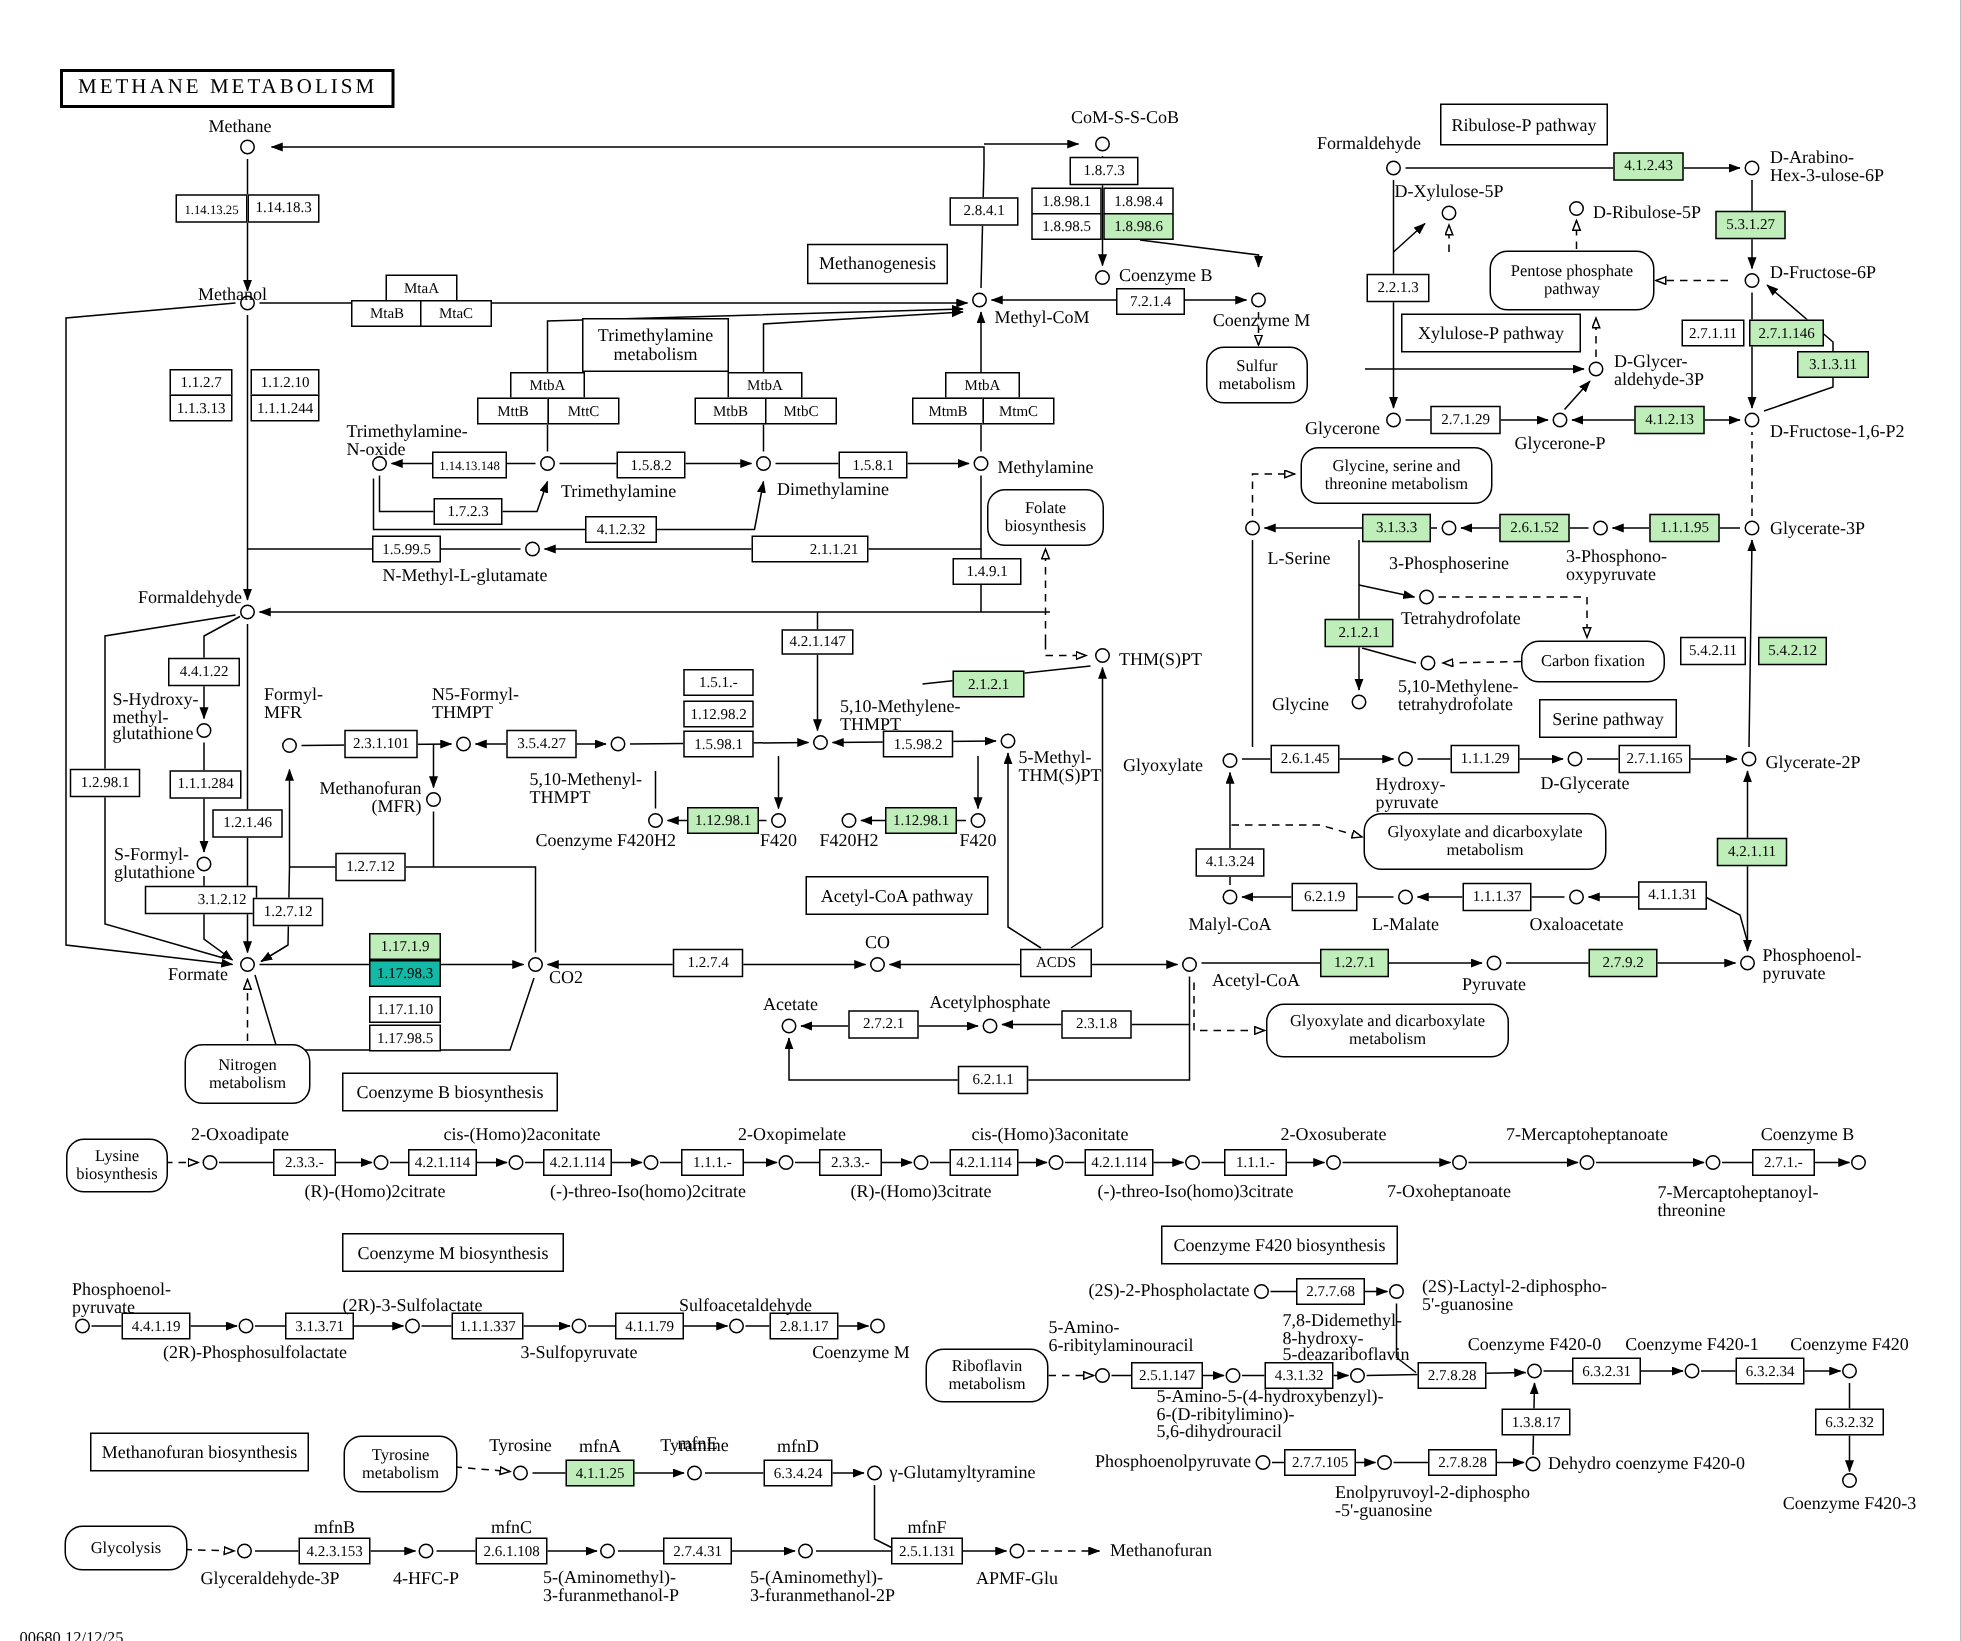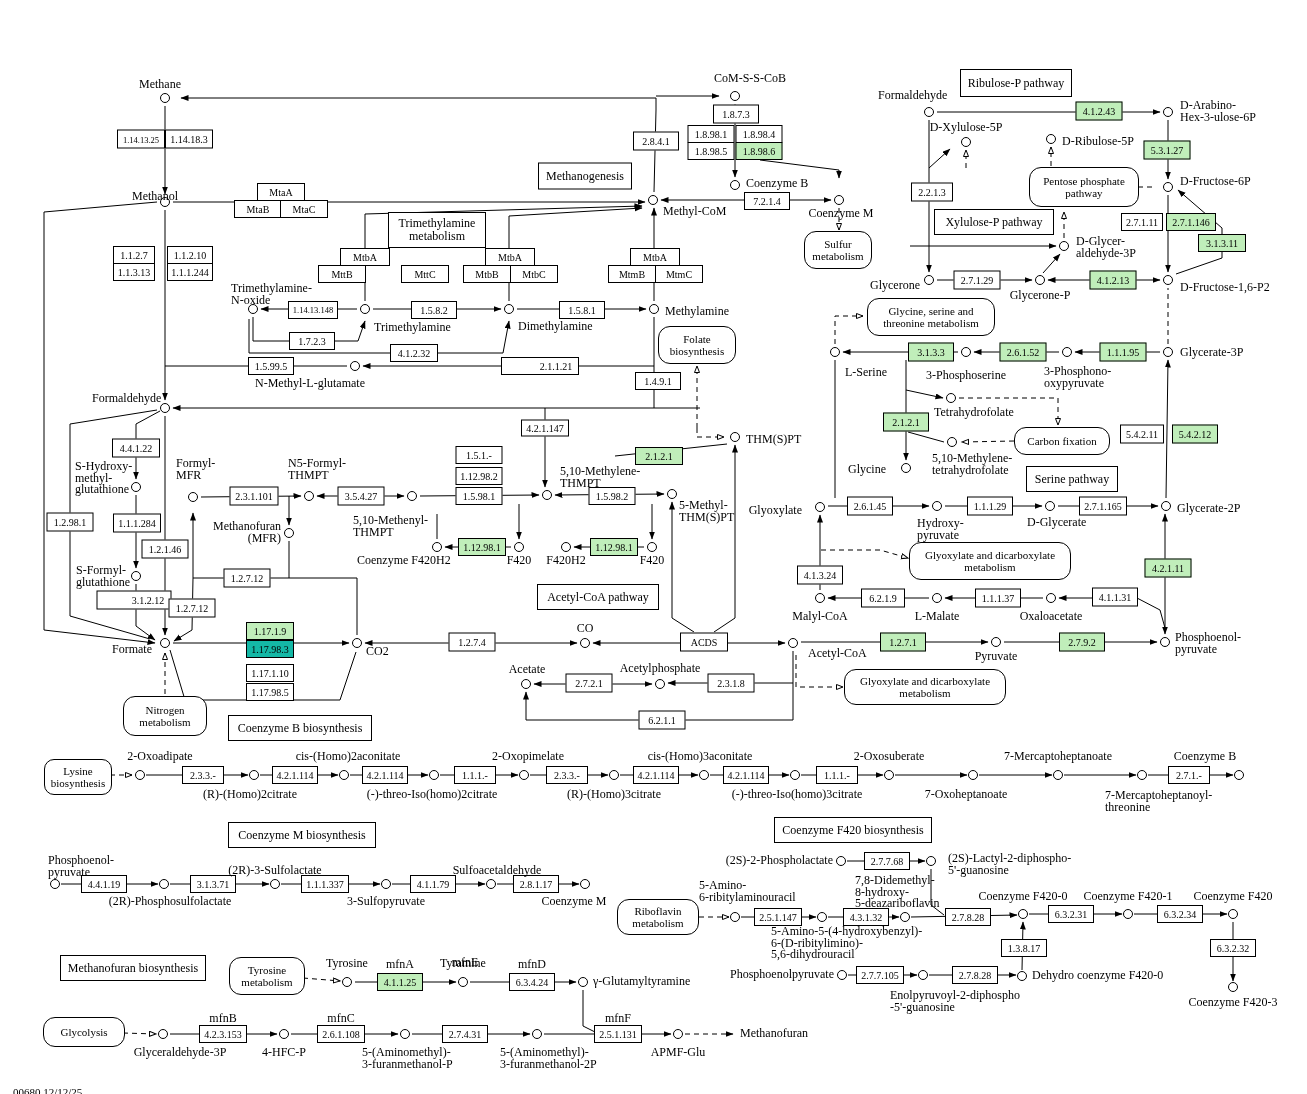--- a/index.html
+++ b/index.html
@@ -269,20 +269,21 @@
         <circle cx="347" cy="982" r="4.5" class="cpd"></circle>
         <circle cx="463" cy="982" r="4.5" class="cpd"></circle>
         <circle cx="583" cy="982" r="4.5" class="cpd"></circle>
         <circle cx="163" cy="1034" r="4.5" class="cpd"></circle>
         <circle cx="284" cy="1034" r="4.5" class="cpd"></circle>
         <circle cx="405" cy="1034" r="4.5" class="cpd"></circle>
         <circle cx="537" cy="1034" r="4.5" class="cpd"></circle>
         <circle cx="678" cy="1034" r="4.5" class="cpd"></circle>
       </g>
   </svg>
+  <div id="title-box">METHANE  METABOLISM</div>
   <div id="footer">
     <div>00680 12/12/25</div>
     
   </div>
   <div id="nodes-layer">
       <div class="ebox" style="left: 141px; top: 139px; width: 46px; height: 17px; font-size: 8.5px;">1.14.13.25</div>
       <div class="ebox" style="left: 189px; top: 139px; width: 46px; height: 17px;">1.14.18.3</div>
       <div class="ebox" style="left: 134px; top: 255px; width: 40px; height: 16px;">1.1.2.7</div>
       <div class="ebox" style="left: 190px; top: 255px; width: 44px; height: 16px;">1.1.2.10</div>
       <div class="ebox" style="left: 134px; top: 272px; width: 40px; height: 16px;">1.1.3.13</div>
@@ -292,21 +293,21 @@
       <div class="ebox" style="left: 304px; top: 209px; width: 46px; height: 16px;">MtaC</div>
       <div class="ebox" style="left: 656px; top: 141px; width: 44px; height: 17px;">2.8.4.1</div>
       <div class="ebox" style="left: 736px; top: 114px; width: 44px; height: 17px;">1.8.7.3</div>
       <div class="ebox" style="left: 711px; top: 134px; width: 45px; height: 16px;">1.8.98.1</div>
       <div class="ebox" style="left: 759px; top: 134px; width: 45px; height: 16px;">1.8.98.4</div>
       <div class="ebox" style="left: 711px; top: 151px; width: 45px; height: 16px;">1.8.98.5</div>
       <div class="ebox" style="left: 759px; top: 151px; width: 45px; height: 16px; background: rgb(192, 238, 186);">1.8.98.6</div>
       <div class="ebox" style="left: 767px; top: 201px; width: 44px; height: 16px;">7.2.1.4</div>
       <div class="ebox" style="left: 365px; top: 257px; width: 48px; height: 16px;">MtbA</div>
       <div class="ebox" style="left: 342px; top: 274px; width: 46px; height: 16px;">MttB</div>
-      <div class="ebox" style="left: 389px; top: 274px; width: 46px; height: 16px; margin-left: 36px;">MttC</div>
+      <div class="ebox" style="left: 389px; top: 274px; width: 46px; height: 16px;">MttC</div>
       <div class="ebox" style="left: 510px; top: 257px; width: 48px; height: 16px;">MtbA</div>
       <div class="ebox" style="left: 487px; top: 274px; width: 46px; height: 16px;">MtbB</div>
       <div class="ebox" style="left: 534px; top: 274px; width: 46px; height: 16px;">MtbC</div>
       <div class="ebox" style="left: 655px; top: 257px; width: 48px; height: 16px;">MtbA</div>
       <div class="ebox" style="left: 632px; top: 274px; width: 46px; height: 16px;">MtmB</div>
       <div class="ebox" style="left: 679px; top: 274px; width: 46px; height: 16px;">MtmC</div>
       <div class="ebox" style="left: 313px; top: 310px; width: 48px; height: 16px; font-size: 8.5px;">1.14.13.148</div>
       <div class="ebox" style="left: 434px; top: 310px; width: 44px; height: 16px;">1.5.8.2</div>
       <div class="ebox" style="left: 582px; top: 310px; width: 44px; height: 16px;">1.5.8.1</div>
       <div class="ebox" style="left: 312px; top: 341px; width: 44px; height: 16px;">1.7.2.3</div>
@@ -400,34 +401,34 @@
       <div class="sbox" style="left: 1016px; top: 83px; width: 110px; height: 26px;">Ribulose-P pathway</div>
       <div class="sbox" style="left: 994px; top: 222px; width: 118px; height: 24px;">Xylulose-P pathway</div>
       <div class="sbox" style="left: 1072px; top: 479px; width: 90px; height: 24px;">Serine pathway</div>
       <div class="sbox" style="left: 598px; top: 597px; width: 120px; height: 24px;">Acetyl-CoA pathway</div>
       <div class="sbox" style="left: 300px; top: 728px; width: 142px; height: 24px;">Coenzyme B biosynthesis</div>
       <div class="sbox" style="left: 302px; top: 835px; width: 146px; height: 24px;">Coenzyme M biosynthesis</div>
       <div class="sbox" style="left: 853px; top: 830px; width: 156px; height: 24px;">Coenzyme F420 biosynthesis</div>
       <div class="sbox" style="left: 133px; top: 968px; width: 144px; height: 24px;">Methanofuran biosynthesis</div>
       <div class="pbox" style="left: 838px; top: 250px; width: 66px; height: 36px;">Sulfur
 metabolism</div>
-      <div class="pbox" style="left: 1084px; top: 187px; width: 108px; height: 38px;">Pentose phosphate
+      <div class="pbox" style="left: 1048px; top: 187px; width: 108px; height: 38px;">Pentose phosphate
 pathway</div>
       <div class="pbox" style="left: 931px; top: 317px; width: 126px; height: 36px;">Glycine, serine and
 threonine metabolism</div>
       <div class="pbox" style="left: 697px; top: 345px; width: 76px; height: 36px;">Folate
 biosynthesis</div>
       <div class="pbox" style="left: 1062px; top: 441px; width: 94px; height: 26px;">Carbon fixation</div>
       <div class="pbox" style="left: 990px; top: 561px; width: 160px; height: 36px;">Glyoxylate and dicarboxylate
 metabolism</div>
       <div class="pbox" style="left: 925px; top: 687px; width: 160px; height: 34px;">Glyoxylate and dicarboxylate
 metabolism</div>
       <div class="pbox" style="left: 165px; top: 716px; width: 82px; height: 38px;">Nitrogen
 metabolism</div>
-      <div class="pbox" style="left: 78px; top: 777px; width: 66px; height: 34px; border-radius: 10px;">Lysine
+      <div class="pbox" style="left: 78px; top: 777px; width: 66px; height: 34px;">Lysine
 biosynthesis</div>
       <div class="pbox" style="left: 658px; top: 917px; width: 80px; height: 34px;">Riboflavin
 metabolism</div>
       <div class="pbox" style="left: 267px; top: 976px; width: 74px; height: 36px;">Tyrosine
 metabolism</div>
       <div class="pbox" style="left: 84px; top: 1032px; width: 80px; height: 28px;">Glycolysis</div>
       <div class="lbl a-c" style="left: 160px; top: 85px;">Methane</div>
       <div class="lbl a-r" style="left: 153px; top: 197px; margin-left: 25px;">Methanol</div>
       <div class="lbl a-c" style="left: 735px; top: 79px; margin-left: 15px;">CoM-S-S-CoB</div>
       <div class="lbl a-l" style="left: 746px; top: 184px;">Coenzyme B</div>

